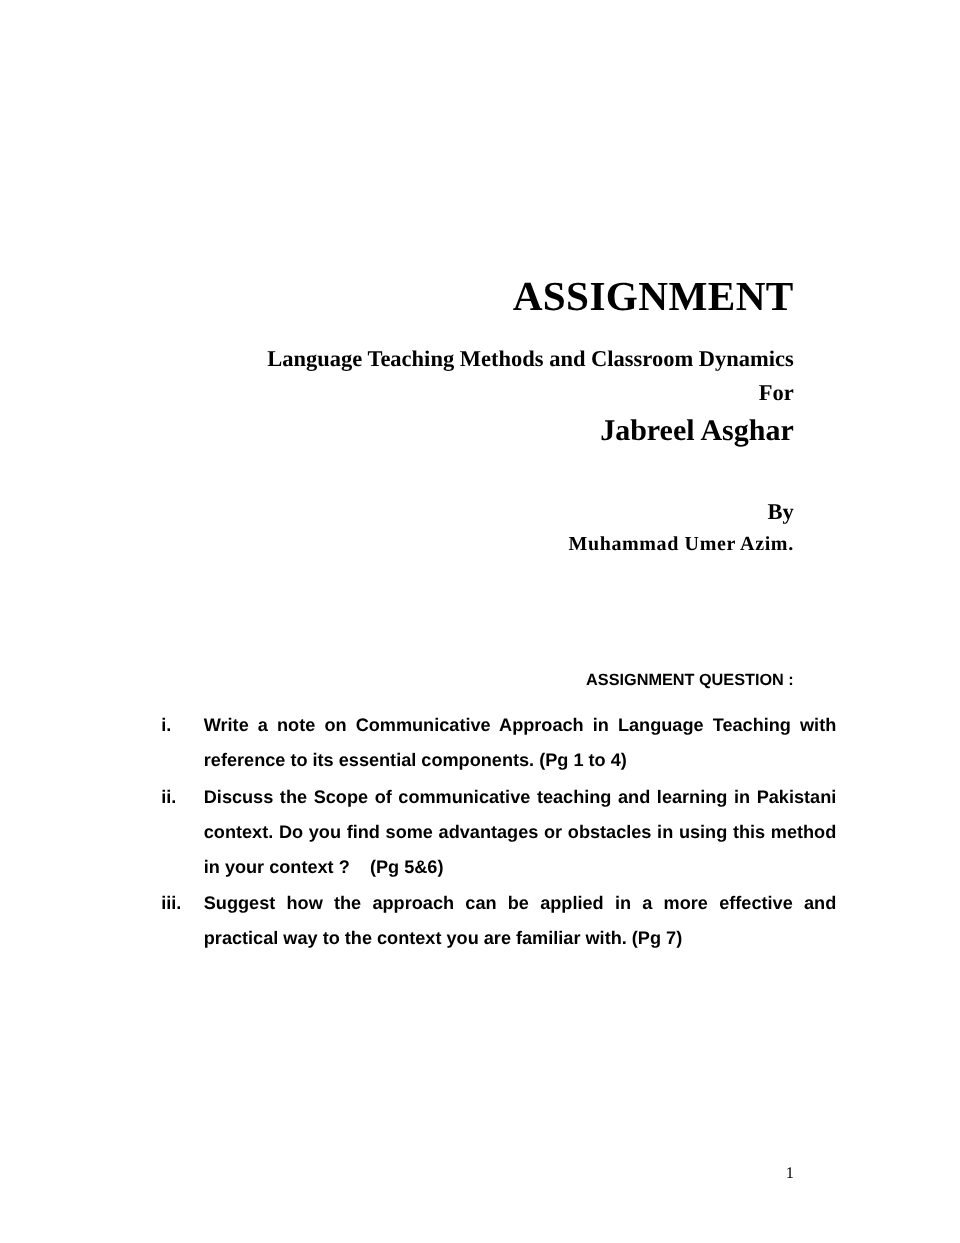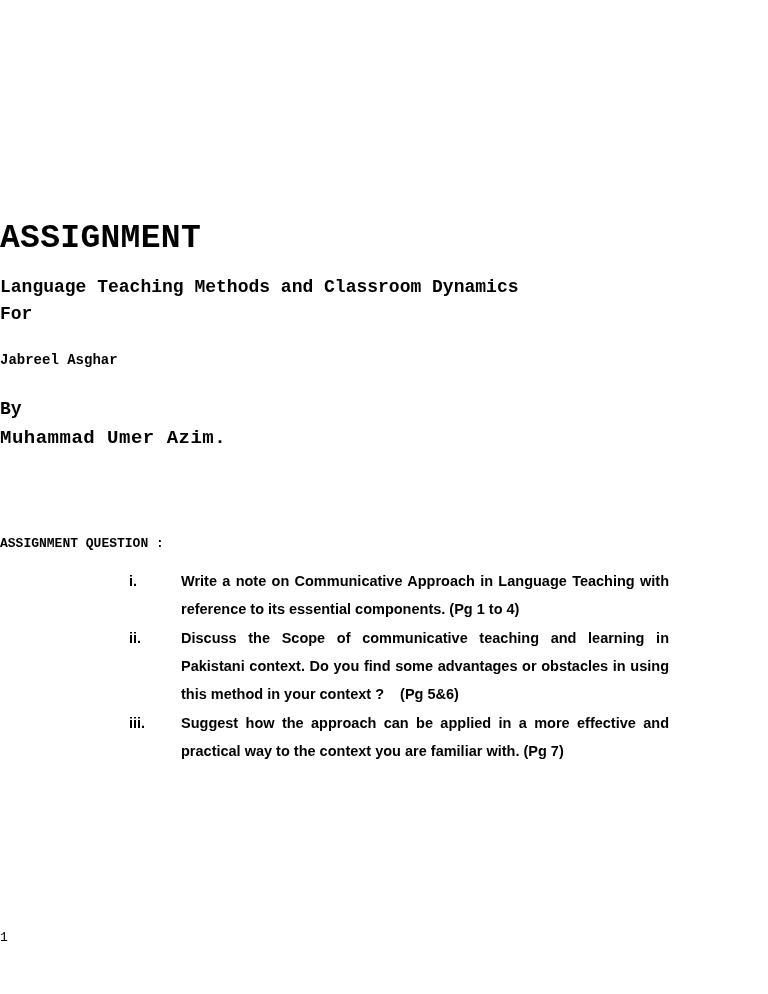--- a/index.html
+++ b/index.html
@@ -1,29 +1,29 @@
 <!DOCTYPE html>
 <html><head>
 <meta charset="utf-8">
 <style>
   html, body { margin: 0; padding: 0; background: #ffffff; }
   body { width: 768px; height: 994px; position: relative; overflow: hidden; color: #000; }
   .serif { font-family: "Liberation Serif", "DejaVu Serif", serif; font-weight: bold; }
   .sans { font-family: "Liberation Sans", "DejaVu Sans", sans-serif; font-weight: bold; }
-  .center { position: absolute; left: 0; width: 635px; text-align: left; font-family: Liberation Mono, monospace; }
+  .center { position: absolute; left: 0; width: 635px; text-align: right; }
   #title { top: 220px; font-size: 33px; letter-spacing: 0.3px; }
   #subtitle { top: 277px; font-size: 18px; }
   #for { top: 304px; font-size: 18px; }
-  #recipient { top: 352px; font-size: 14px; }
+  #recipient { top: 332px; font-size: 24px; }
   #by { top: 399px; font-size: 18px; }
-  #author { top: 427px; font-size: 19px; letter-spacing: 0.5px; }
+  #author { top: 427px; font-size: 16px; letter-spacing: 0.5px; }
   #qheading { top: 536px; font-size: 13px; }
   .q { position: absolute; left: 129px; width: 540px; font-size: 14.5px; line-height: 28px; }
   .q .num { position: absolute; left: 0; top: 0; width: 30px; }
-  .q .txt { margin-left: 52px; text-align: justify; text-align-last: left; }
+  .q .txt { margin-left: 34px; text-align: justify; text-align-last: left; }
   #q1 { top: 567px; }
   #q2 { top: 624px; }
   #q3 { top: 709px; }
   #pagenum { top: 930px; font-size: 13px; font-weight: normal; }
 </style>
 </head>
 <body>
 
 <div>
   <div id="title" class="center serif">ASSIGNMENT</div>

